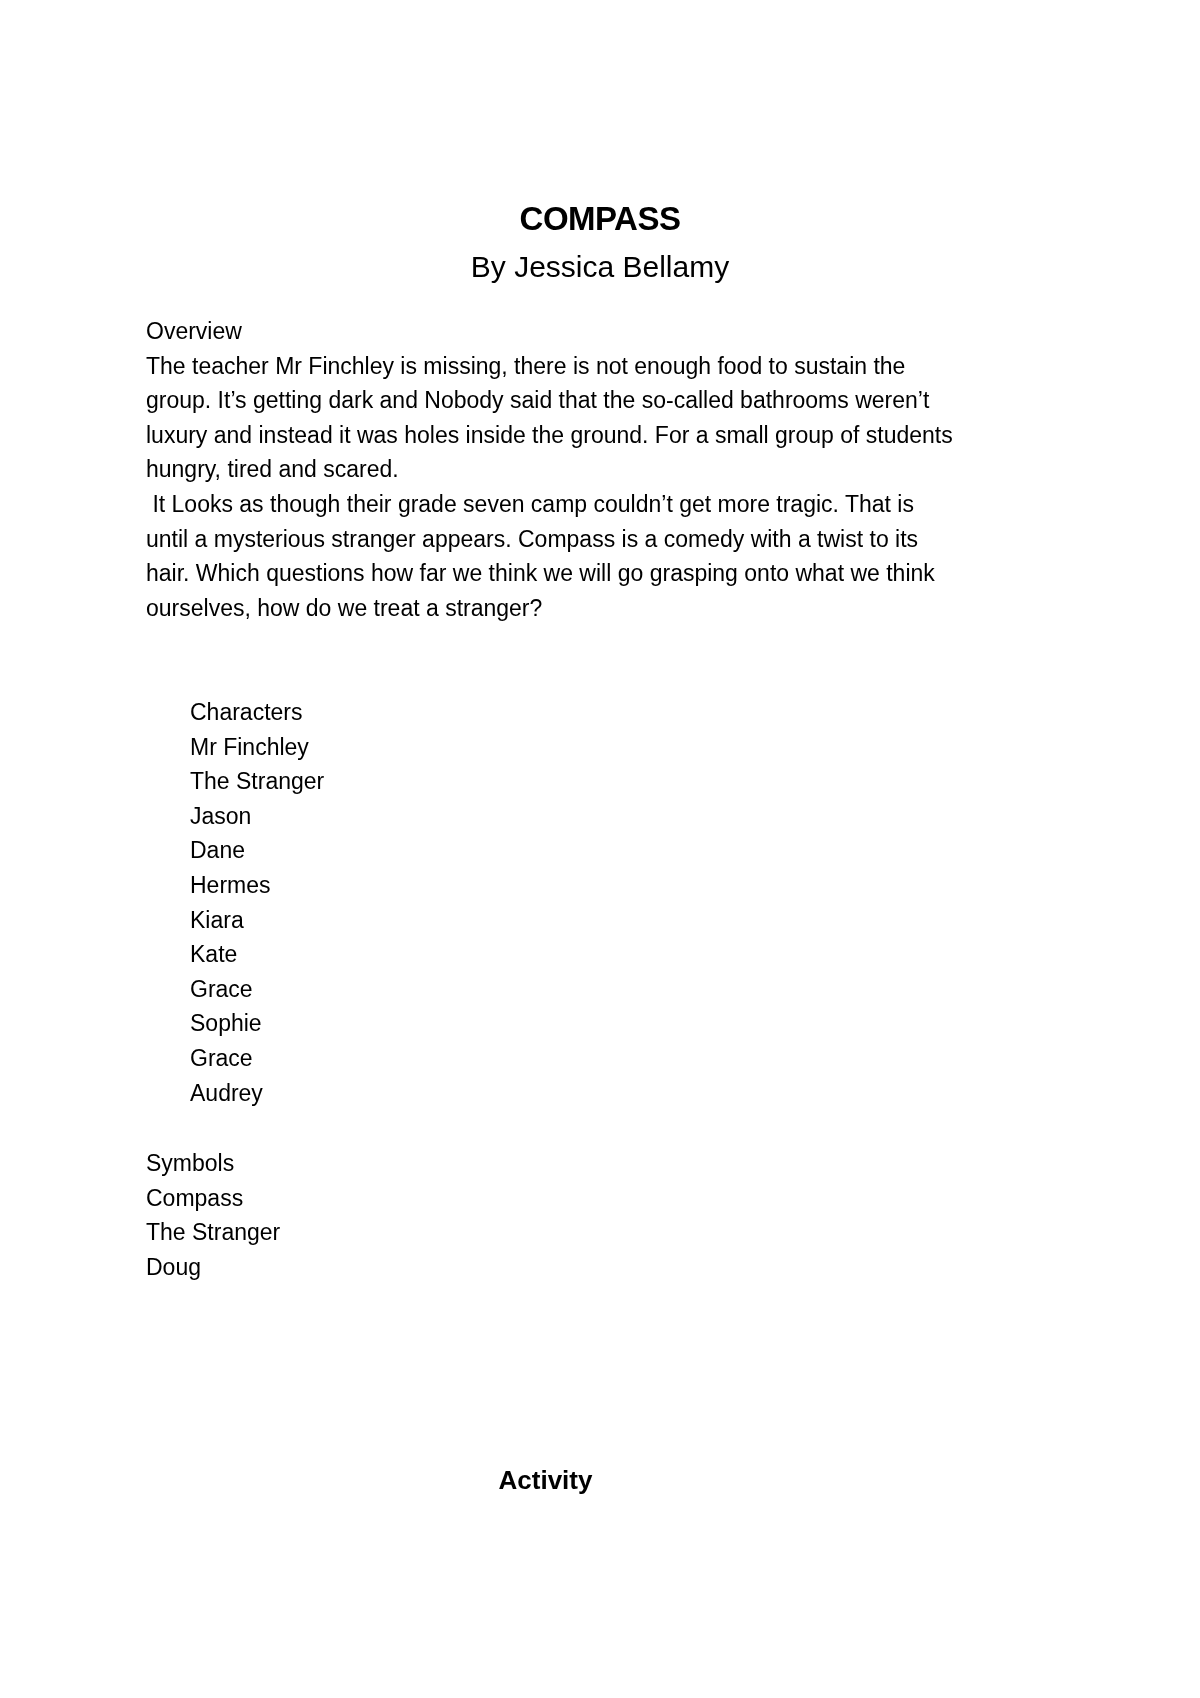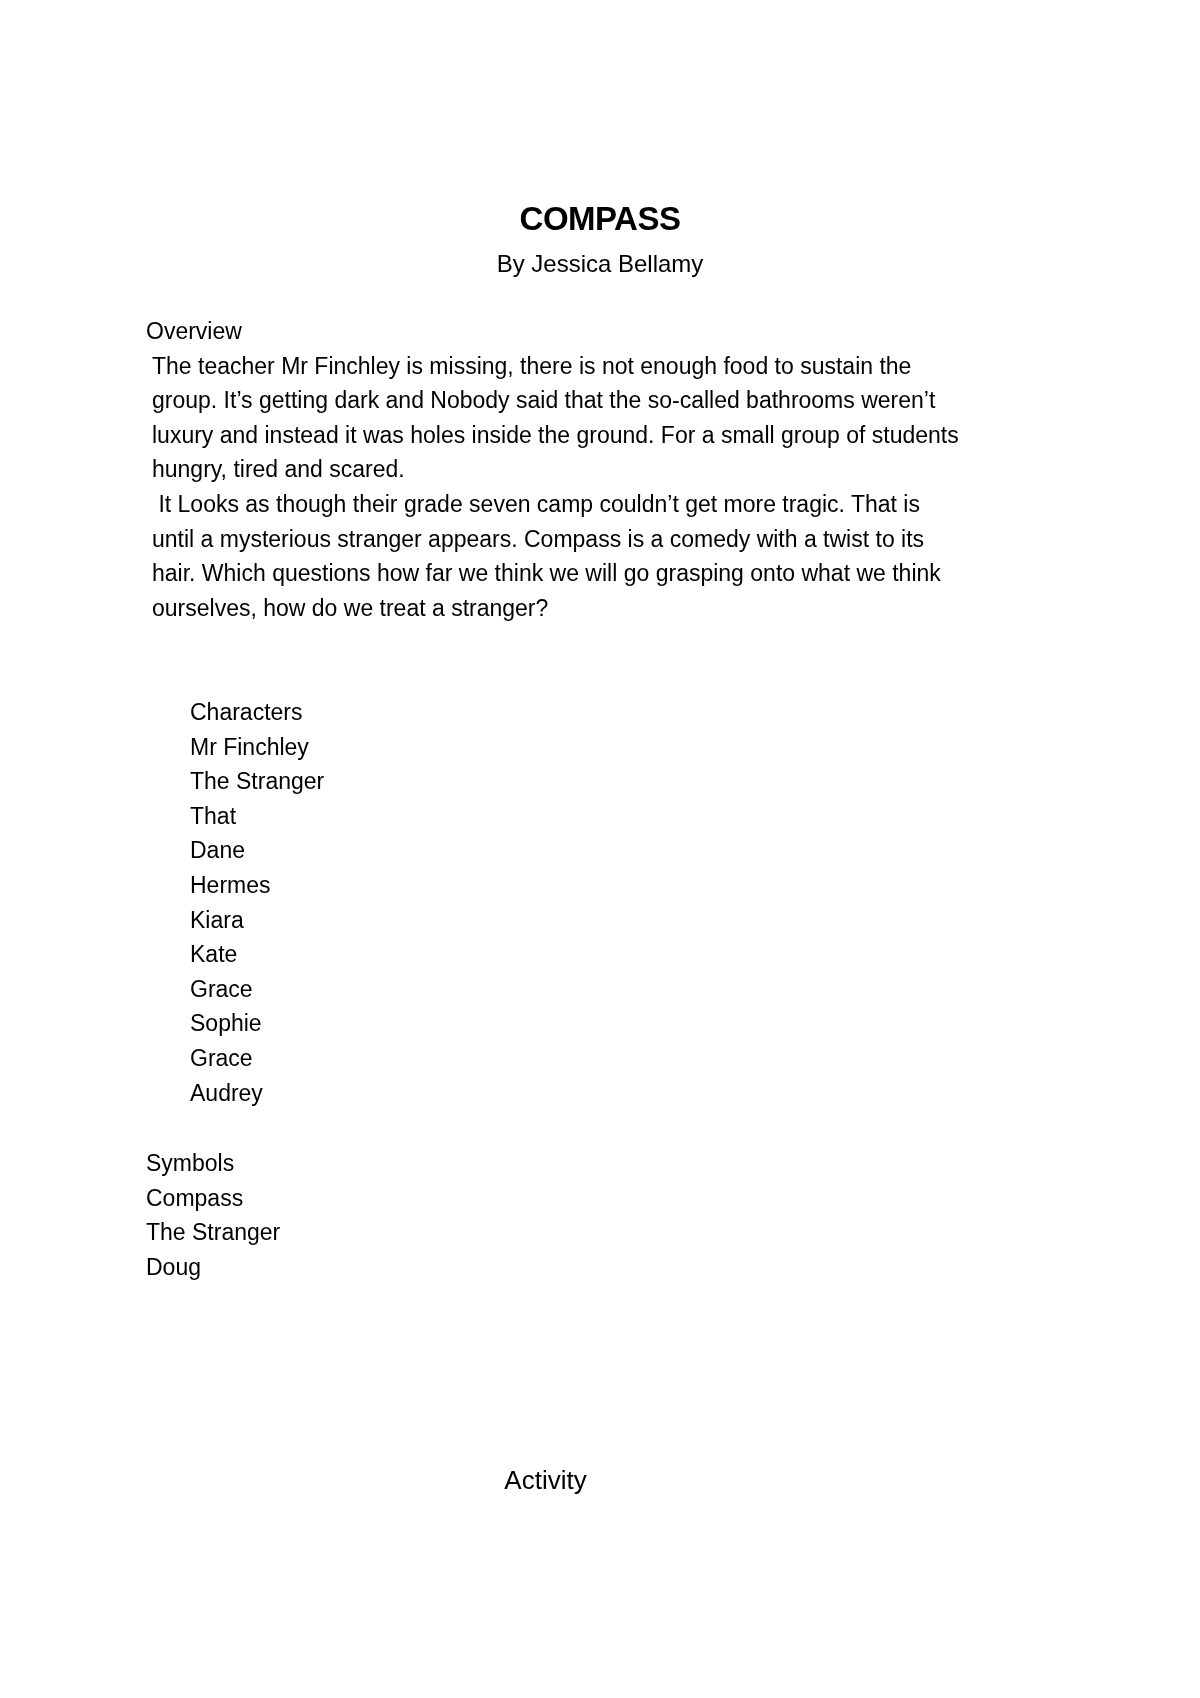--- a/index.html
+++ b/index.html
@@ -11,32 +11,32 @@
       font-family: "Liberation Sans", sans-serif;
       color: #000000;
     }
     .page { position: absolute; left: 0; top: 0; width: 1200px; height: 1698px; }
     .title {
       position: absolute; left: 0; width: 1200px; top: 200px;
       text-align: center; font-size: 33px; font-weight: bold; letter-spacing: -0.5px;
     }
     .author {
       position: absolute; left: 0; width: 1200px; top: 250px;
-      text-align: center; font-size: 24px;
+      text-align: center; font-size: 30px;
     }
     .body-block {
       position: absolute; left: 146px; width: 940px;
       font-size: 23px; line-height: 34.6px;
     }
     .heading { font-weight: normal; }
-    .para-line { white-space: nowrap; margin-left: 6px; }
+    .para-line { white-space: nowrap; }
     .list-item { display: block; }
     .activity {
       position: absolute; left: 0; width: 1091px; top: 1465px;
-      text-align: center; font-size: 26px; font-weight: normal;
+      text-align: center; font-size: 26px; font-weight: bold;
     }
   </style>
 </head>
 <body>
 
 <div class="page">
   <div class="title">COMPASS</div>
   <div class="author">By Jessica Bellamy</div>
 
   <div class="body-block" style="top:314px;">
@@ -48,21 +48,21 @@
     <div class="para-line" style="white-space:pre;"> It Looks as though their grade seven camp couldn’t get more tragic. That is</div>
     <div class="para-line">until a mysterious stranger appears. Compass is a comedy with a twist to its</div>
     <div class="para-line">hair. Which questions how far we think we will go grasping onto what we think</div>
     <div class="para-line">ourselves, how do we treat a stranger?</div>
   </div>
 
   <div class="body-block" style="top:695px;margin-left:44px;">
     <div class="heading">Characters</div>
     <span class="list-item">Mr Finchley</span>
     <span class="list-item">The Stranger</span>
-    <span class="list-item">That</span>
+    <span class="list-item">Jason</span>
     <span class="list-item">Dane</span>
     <span class="list-item">Hermes</span>
     <span class="list-item">Kiara</span>
     <span class="list-item">Kate</span>
     <span class="list-item">Grace</span>
     <span class="list-item">Sophie</span>
     <span class="list-item">Grace</span>
     <span class="list-item">Audrey</span>
   </div>
 

